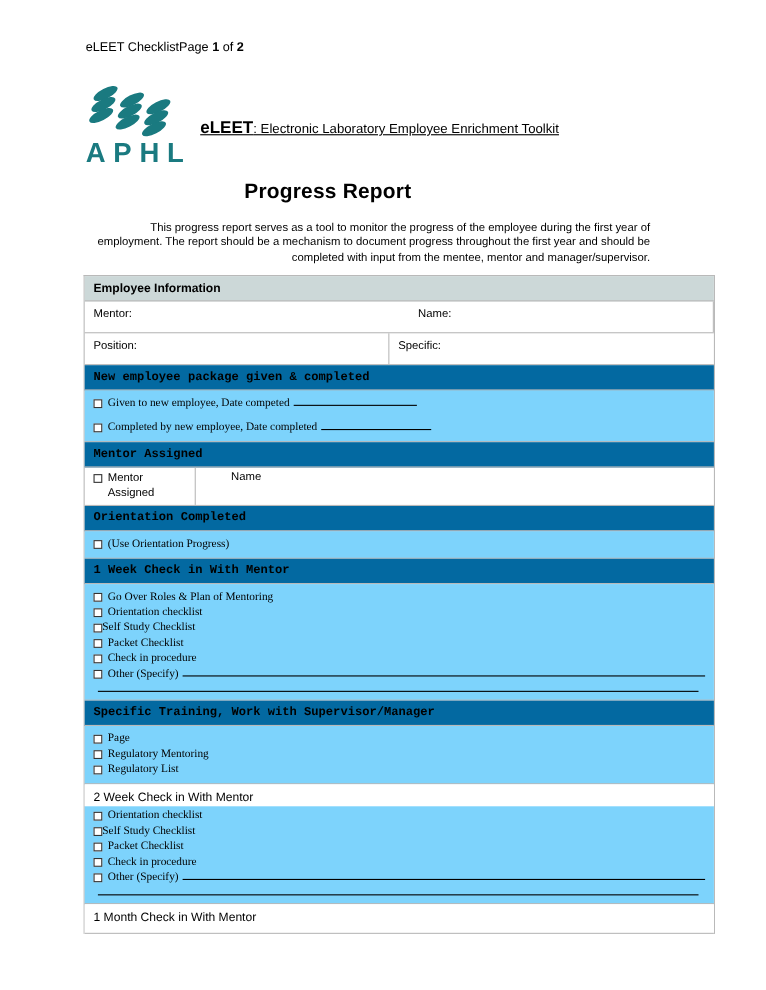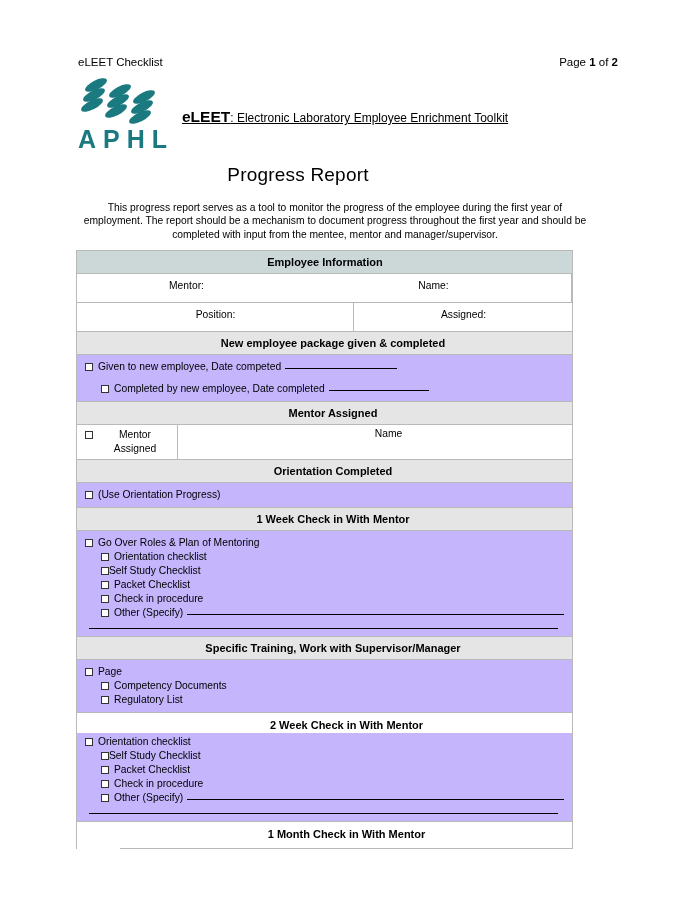--- a/index.html
+++ b/index.html
@@ -11,22 +11,22 @@
     font-family: "Liberation Sans", sans-serif;
     color: #000000;
     -webkit-font-smoothing: antialiased;
   }
 
   .page { position: relative; width: 696px; height: 900px; padding: 0; }
 
   
   .doc-header {
     position: absolute;
-    top: 56px; left: 78px; right: 78px;
-    display: flex; justify-content: space-between; align-items: baseline;
+    top: 37px; left: 78px; right: 78px;
+    display: flex; align-items: baseline;
     font-size: 11.5px;
   }
   .doc-header .page-num { font-size: 11.5px; }
   .doc-header .page-num b { font-weight: bold; }
 
   
   .brand-band {
     position: absolute;
     top: 78px; left: 78px; right: 60px;
     height: 72px;
@@ -47,81 +47,80 @@
   }
   .title-line .rest {
     font-size: 12px; font-weight: normal; text-decoration: underline;
   }
 
   
   .main-title {
     position: absolute;
     top: 164px; left: 0; width: 596px;
     text-align: center;
-    font-size: 19px; font-weight: normal;
+    font-size: 19px; font-weight: bold;
     letter-spacing: 0.2px;
   }
 
   
   .intro {
     position: absolute;
     top: 201px; left: 79px; width: 512px;
     font-size: 10.3px; line-height: 13.4px;
-    text-align: center;
+    text-align: right;
   }
 
   
   .form-table {
     position: absolute;
     top: 250px; left: 76px;
-    width: 497px;
+    width: 574px;
     border: 1px solid #b9b9b9;
     border-bottom: none;
-    text-align: center;
   }
   .row { border-bottom: 1px solid #b9b9b9; }
 
   .hdr-teal {
     background: #ccd8d8;
     font-weight: bold; font-size: 11px;
     padding: 5px 7px 5px 8px;
   }
   .hdr-gray {
-    background: #e5e5e5;
+    background: #0369a1;
     font-weight: bold; font-size: 11px;
-    padding: 5px 7px 5px 24px;
+    padding: 5px 7px 5px 8px;
+    font-family: Liberation Mono, monospace;
   }
   .hdr-white {
     background: #ffffff;
-    font-weight: bold; font-size: 11px;
+    font-weight: normal; font-size: 11px;
     padding: 6px 7px 8px 8px;
-    margin-left: 43px;
   }
 
   .split { display: flex; }
   .split .cell {
     padding: 6px 7px 6px 8px;
     font-size: 10.3px;
     min-height: 28px;
   }
   .split .cell.left  { width: 277px; border-right: 1px solid #b9b9b9; }
   .split .cell.right { flex: 1; }
 
   .split-narrow .cell.left  { width: 101px; border-right: 1px solid #b9b9b9; padding: 3px 5px 3px 8px; min-height: 0; }
   .split-narrow .cell.right { flex: 1; padding: 3px 5px 17px 32px; min-height: 0; }
 
-  .body-cell { padding: 5px 8px 5px 8px; background: #c4b5fd; }
+  .body-cell { padding: 5px 8px 5px 8px; background: #7dd3fc; font-family: Liberation Serif, serif; }
 
   
   .cb-item {
     display: flex; align-items: flex-start;
     font-size: 10.3px; line-height: 14px;
     margin: 0;
   }
-  .cb-item + .cb-item { margin-top: 0px; margin-left: 16px; }
+  .cb-item + .cb-item { margin-top: 0px; }
   .cb-spaced + .cb-spaced { margin-top: 8px; }
 
   .checkbox {
     display: inline-block;
     width: 8px; height: 8px;
     border: 1px solid #333;
     background: #fff;
     flex: 0 0 auto;
     margin-top: 3px;
     margin-right: 5px;
@@ -192,21 +191,21 @@
 
   <div class="form-table">
 
     <div class="row hdr-teal">Employee Information</div>
     <div class="row split">
       <div class="cell right">Mentor:</div>
       <div class="cell left">Name:</div>
     </div>
     <div class="row split">
       <div class="cell left">Position:</div>
-      <div class="cell right">Assigned:</div>
+      <div class="cell right">Specific:</div>
     </div>
 
     <div class="row hdr-gray">New employee package given &amp; completed</div>
     <div class="row body-cell">
       <div class="cb-item cb-spaced">
         <span class="checkbox"></span>
         <span class="cb-label">Given to new employee, Date competed</span>
         <span class="fill-line fill-short"></span>
       </div>
       <div class="cb-item cb-spaced">
@@ -266,21 +265,21 @@
     </div>
 
     <div class="row hdr-gray">Specific Training, Work with Supervisor/Manager</div>
     <div class="row body-cell">
       <div class="cb-item">
         <span class="checkbox"></span>
         <span class="cb-label">Page</span>
       </div>
       <div class="cb-item">
         <span class="checkbox"></span>
-        <span class="cb-label">Competency Documents</span>
+        <span class="cb-label">Regulatory Mentoring</span>
       </div>
       <div class="cb-item">
         <span class="checkbox"></span>
         <span class="cb-label">Regulatory List</span>
       </div>
     </div>
 
     <div class="row hdr-white" style="border-bottom:none; padding-bottom:2px;">2 Week Check in With Mentor</div>
     <div class="row body-cell" style="padding-top:2px;">
       <div class="cb-item">

